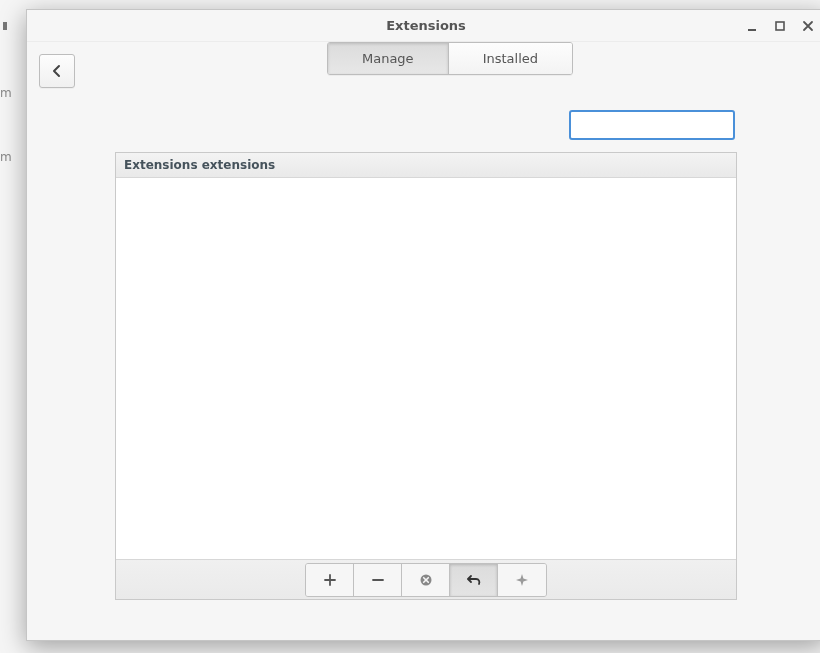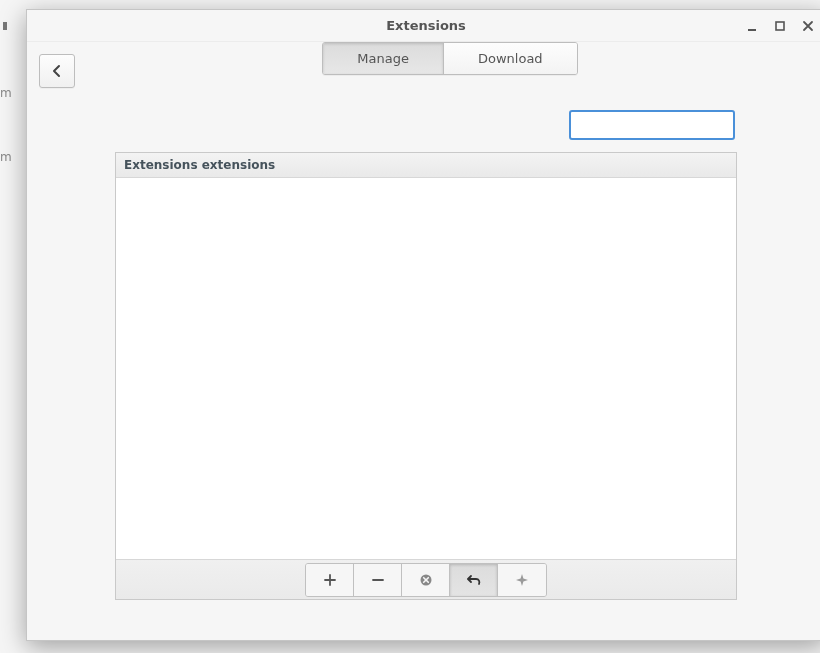--- a/index.html
+++ b/index.html
@@ -192,21 +192,21 @@
     <div class="back-button">
       <svg width="14" height="14" viewBox="0 0 14 14">
           <path d="M9 2 L4 7 L9 12" fill="none" stroke="#444" stroke-width="2" stroke-linecap="round" stroke-linejoin="round"></path>
         </svg>
     </div>
     <div class="segmented">
       <div class="seg-btn active">
         <span>Manage</span>
       </div>
       <div class="seg-btn">
-        <span>Download</span>
+        <span>Installed</span>
       </div>
     </div>
   </div>
 
   <div class="search-row">
     <div class="search-box">
       <svg width="14" height="14" viewBox="0 0 14 14">
           <circle cx="6" cy="6" r="4" fill="none" stroke="#666" stroke-width="1.6"></circle>
           <line x1="9" y1="9" x2="13" y2="13" stroke="#666" stroke-width="1.6" stroke-linecap="round"></line>
         </svg>

